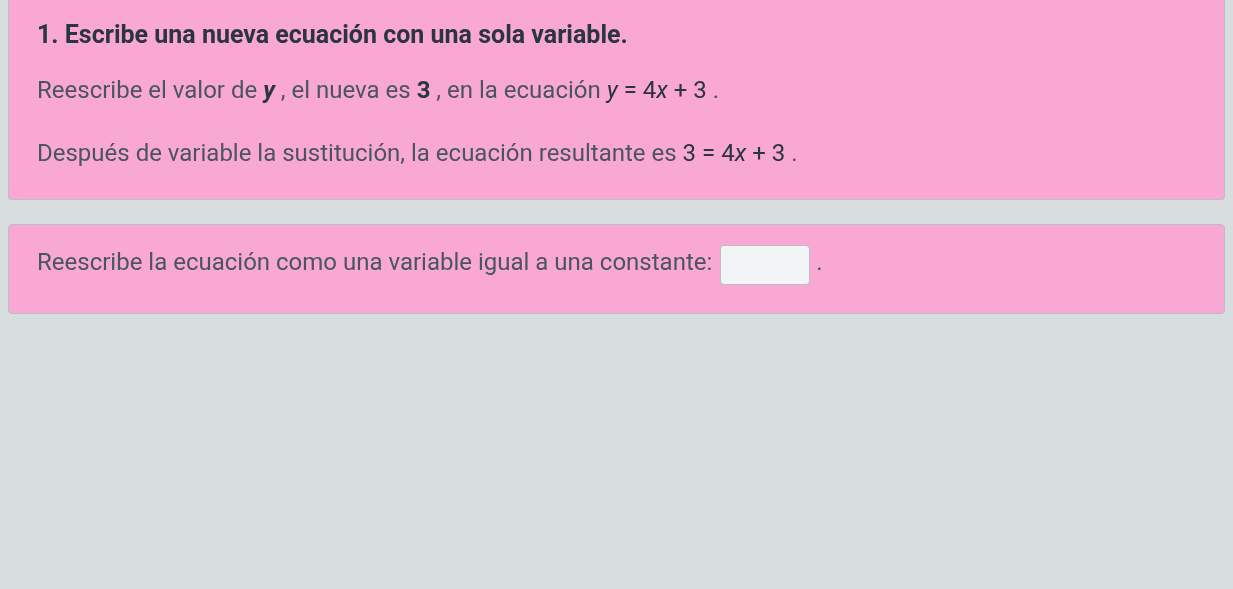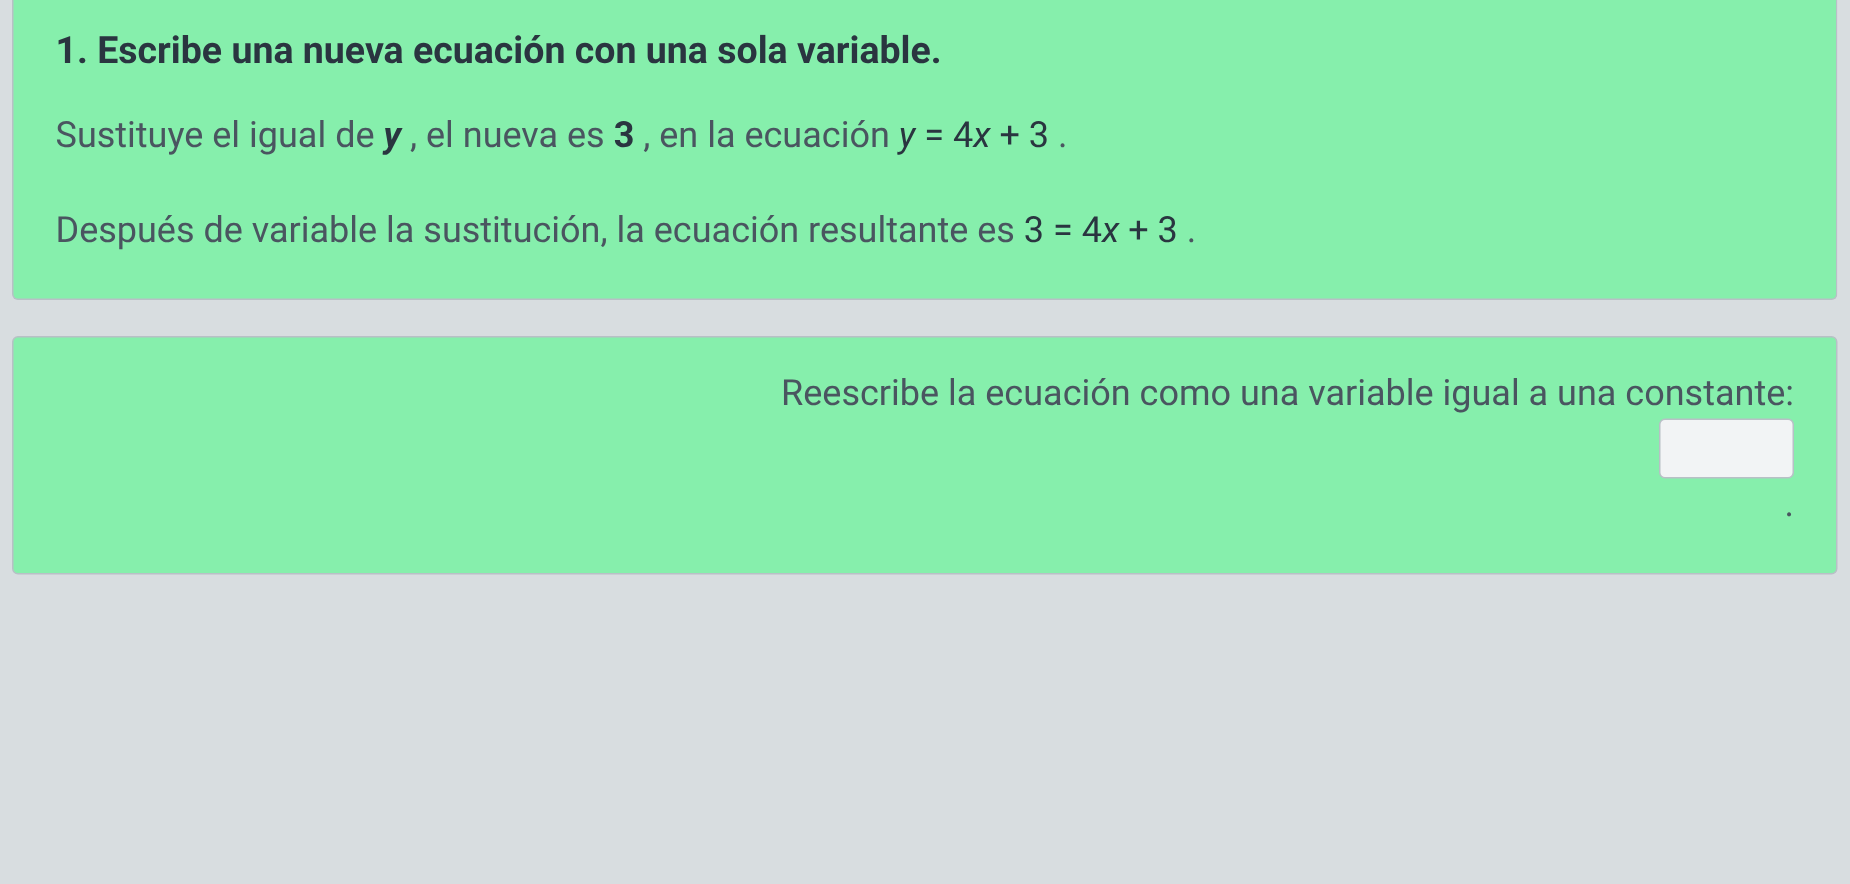--- a/index.html
+++ b/index.html
@@ -8,21 +8,21 @@
       box-sizing: border-box;
     }
     body {
       font-family: -apple-system, BlinkMacSystemFont, "Segoe UI", Roboto, Helvetica, Arial, sans-serif;
       background: #d8dde0;
       width: 1233px;
       height: 589px;
       overflow: hidden;
     }
     .step-block {
-      background: #86efac;
+      background: #f9a8d4;
       border: 1px solid #b8c0c6;
       border-radius: 4px;
       margin: 0 8px 24px 8px;
       padding: 20px 28px 28px 28px;
     }
     .step-block.first {
       margin-top: 0;
       border-top: none;
       border-top-left-radius: 0;
       border-top-right-radius: 0;
@@ -39,23 +39,22 @@
       color: #4a5560;
       line-height: 1.45;
       margin-bottom: 28px;
     }
     .step-text:last-child {
       margin-bottom: 0;
     }
     .inline-row {
       display: flex;
       flex-wrap: wrap;
-      align-items: flex-end;
+      align-items: flex-start;
       gap: 0;
-      flex-direction: column;
     }
     .math-bold {
       font-weight: 700;
       color: #2a3540;
       font-style: italic;
     }
     .num-bold {
       font-weight: 700;
       color: #2a3540;
     }
@@ -86,21 +85,21 @@
       font-size: 24px;
     }
   </style>
 </head>
 <body>
 
 <div class="step-block first">
   <h2 class="step-heading">1. Escribe una nueva ecuación con una sola variable.</h2>
 
   <p class="step-text">
-    <span>Sustituye el igual de </span>
+    <span>Reescribe el valor de </span>
     <span class="math-bold">y</span>
     <span> , el nueva es </span>
     <span class="num-bold">3</span>
     <span> , en la ecuación </span>
     <span class="eq-bold">
       <span class="var">y</span><span> = 4</span><span class="var">x</span><span> + 3</span>
     </span>
     <span> .</span>
   </p>
 

